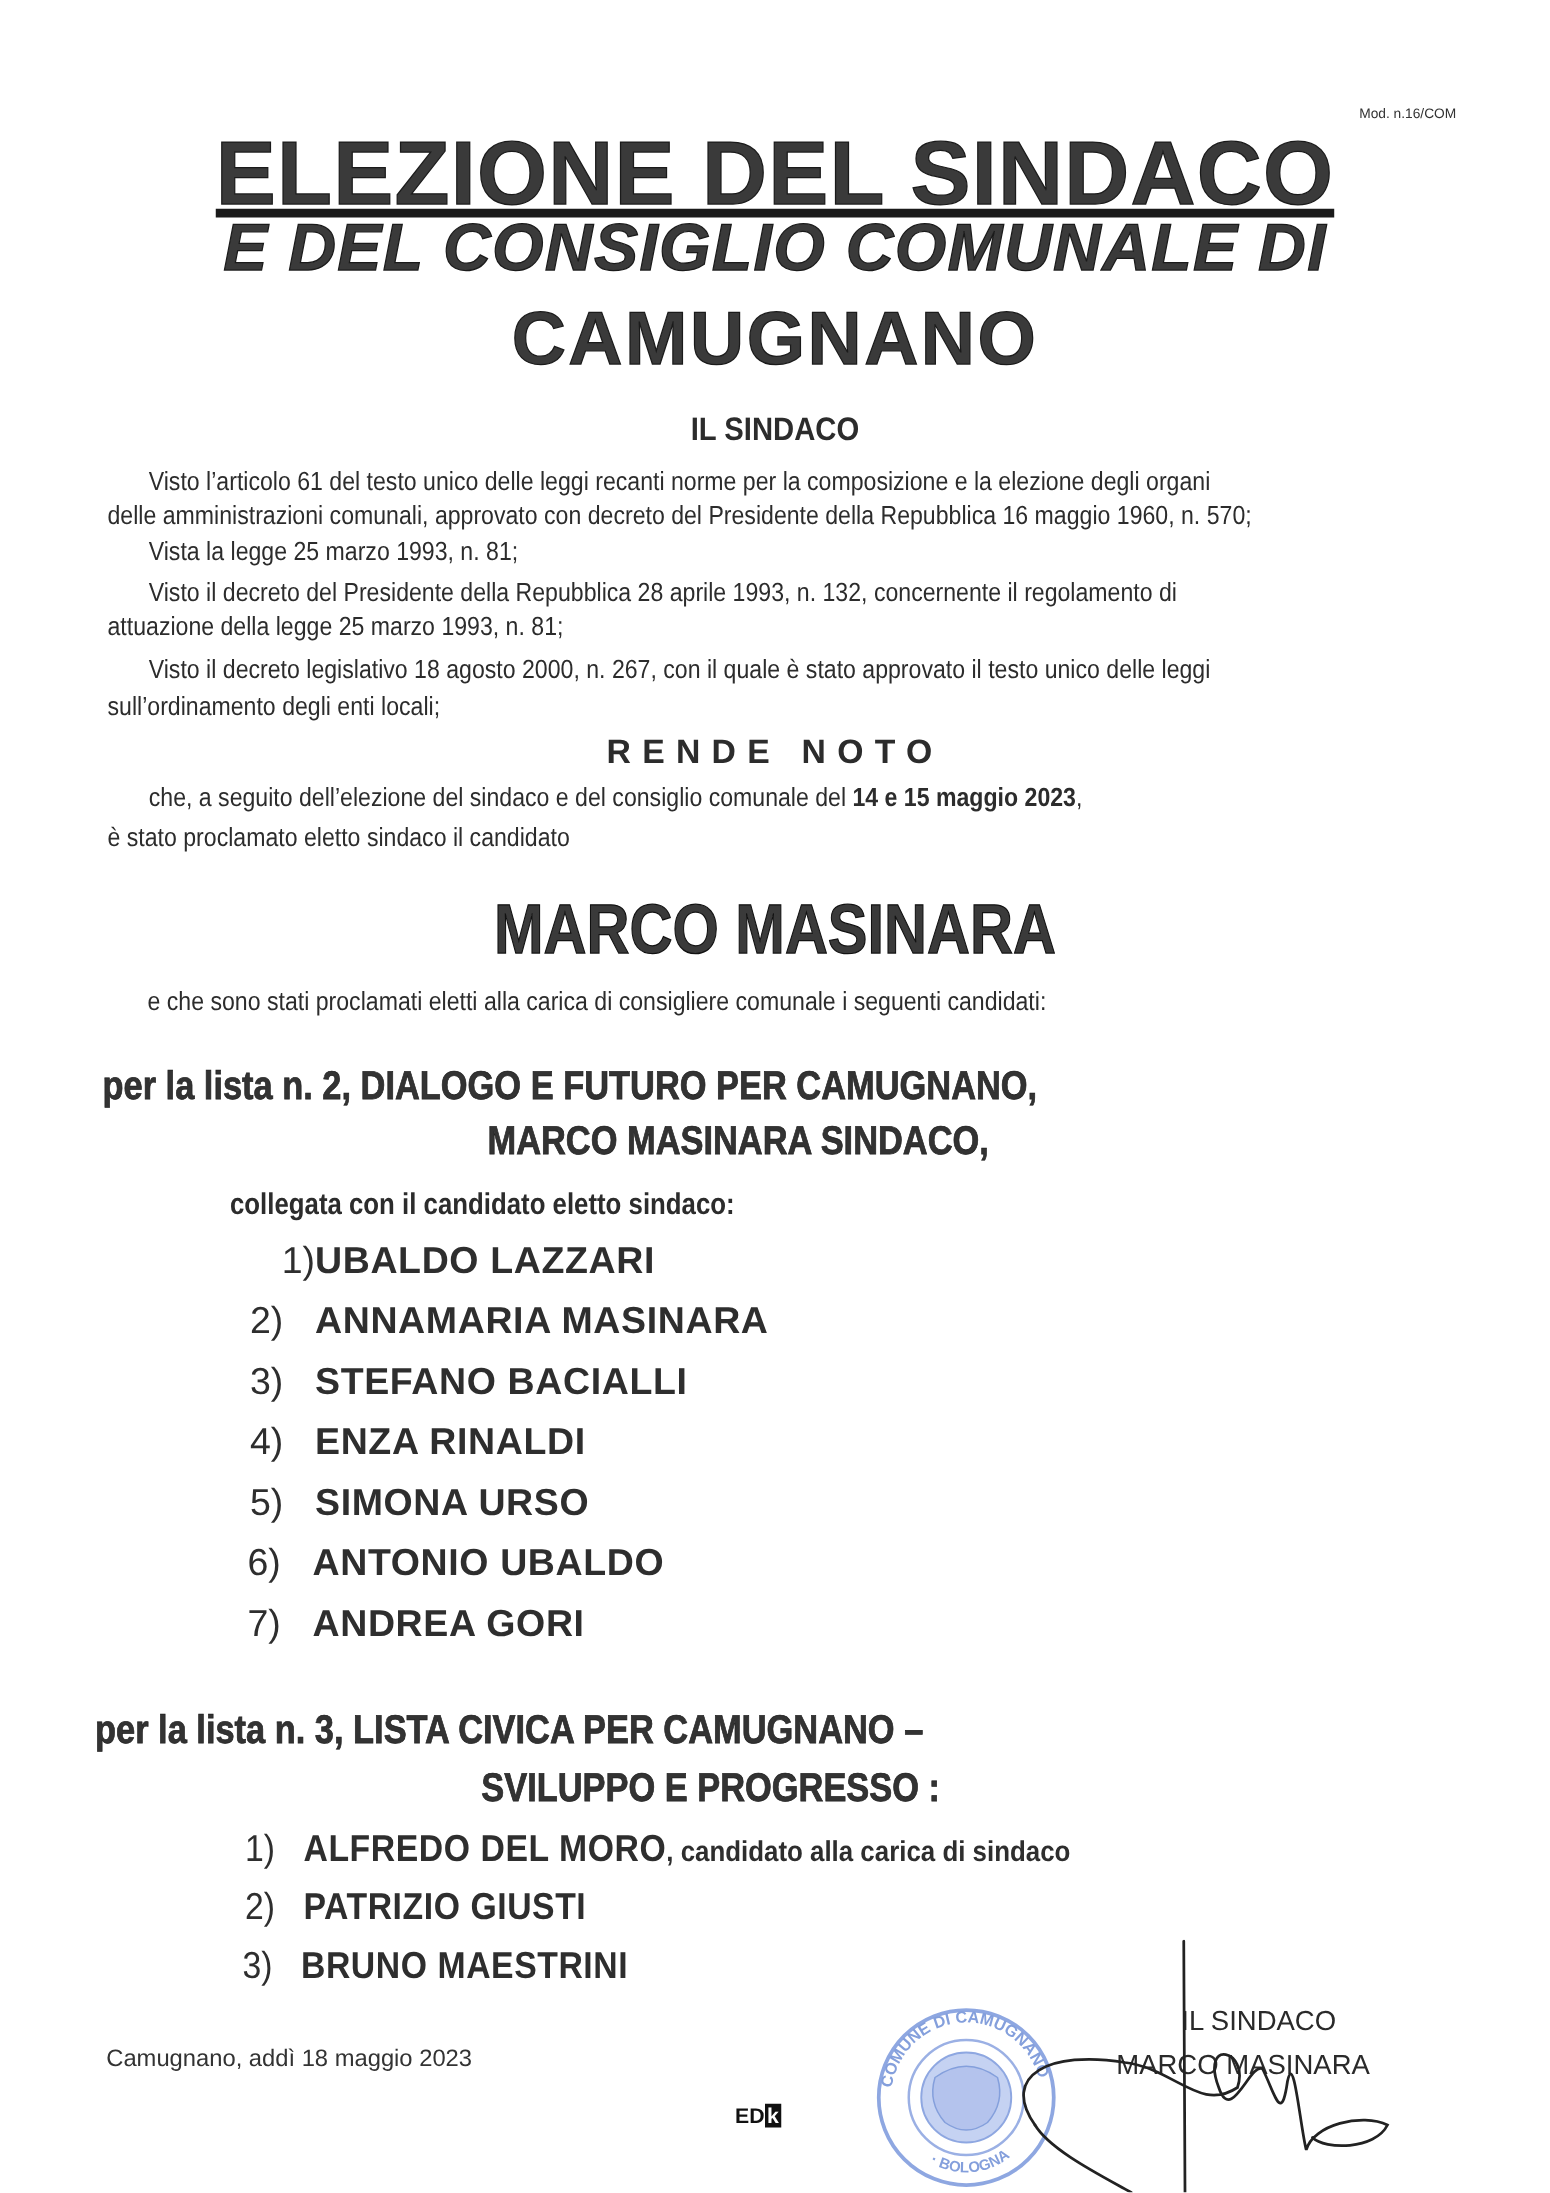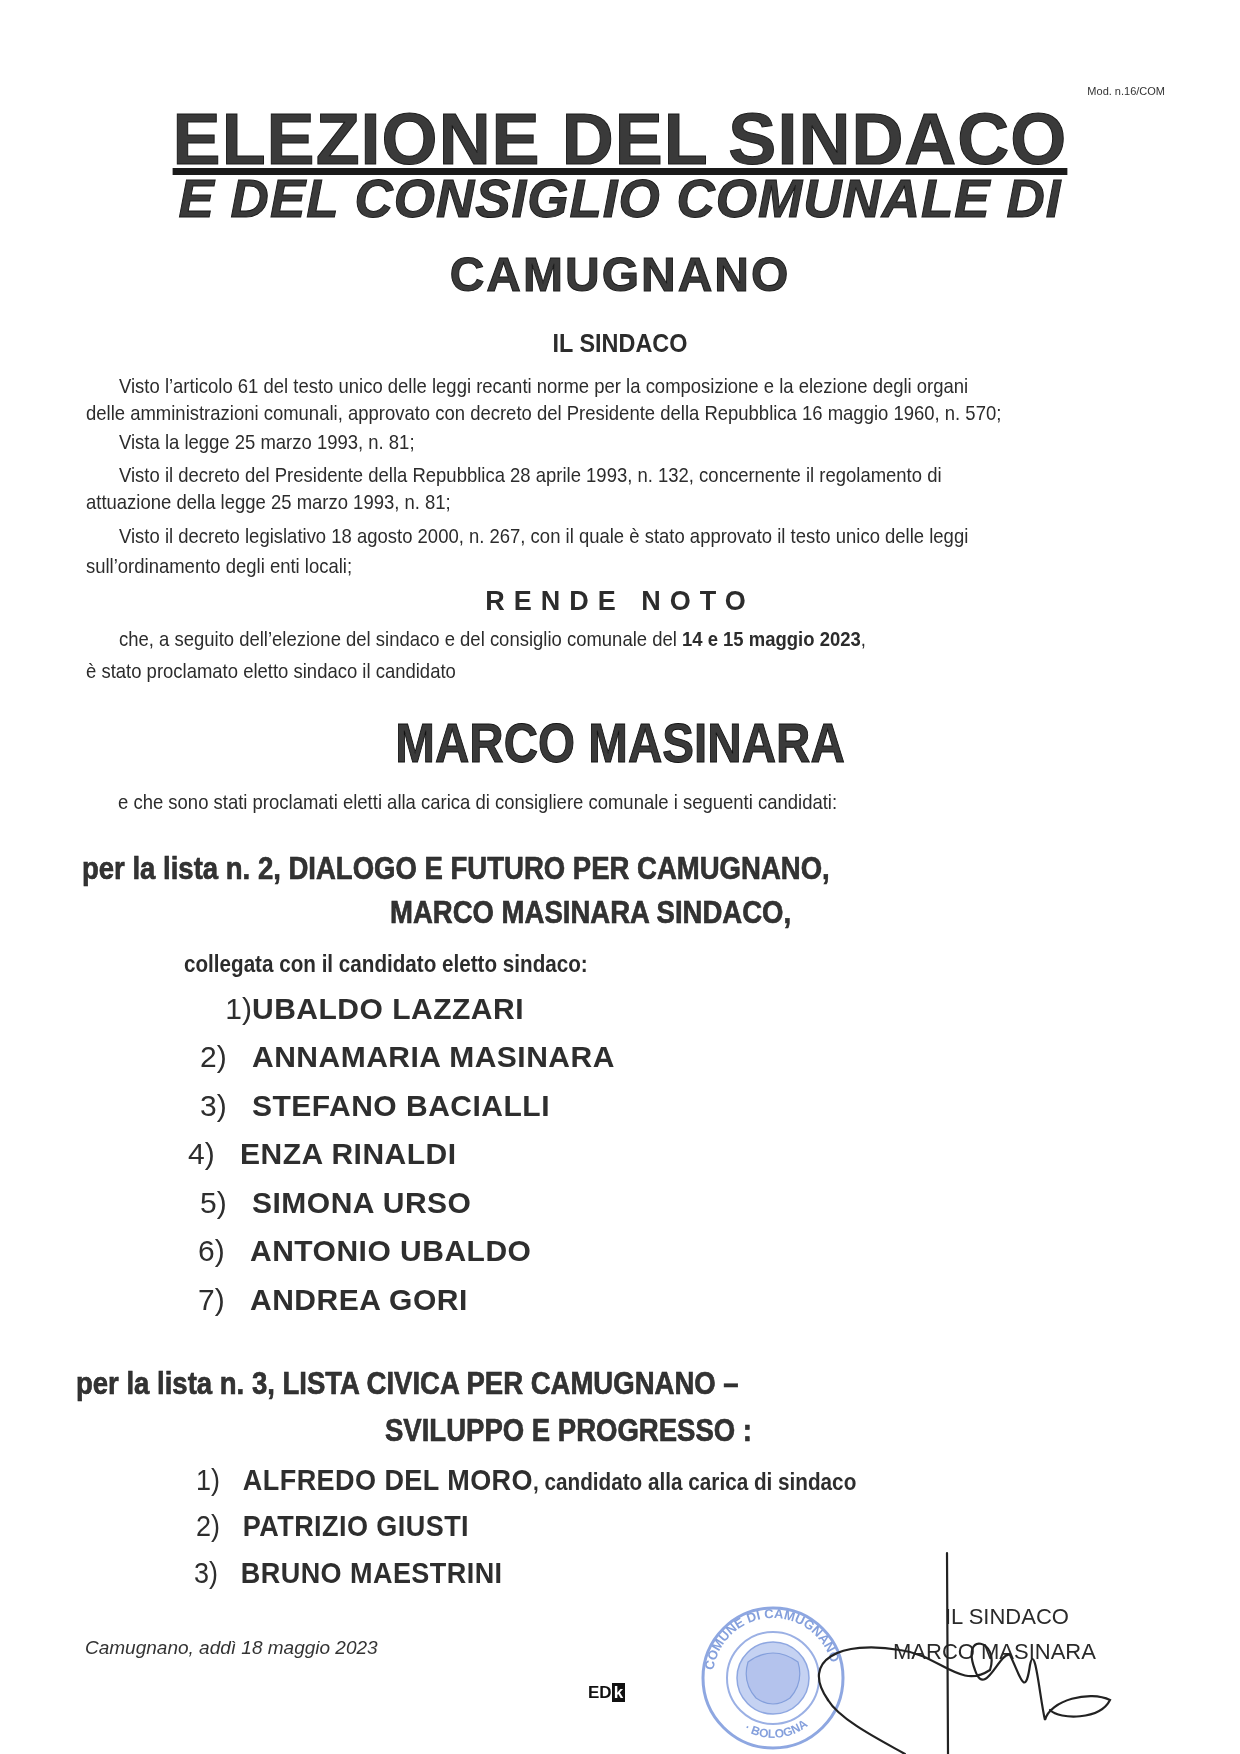--- a/index.html
+++ b/index.html
@@ -4,36 +4,36 @@
 <style>
   html, body { margin: 0; padding: 0; background: #ffffff; }
   body { width: 1240px; height: 1754px; position: relative; overflow: hidden;
          font-family: "Liberation Sans", sans-serif; color: #2a2a2a; }
   .abs { position: absolute; white-space: nowrap; }
   .mod { top: 72px; right: 75px; font-size: 11px; color: #333; margin-top: 13px; }
   .title { left: 0; width: 1240px; text-align: center; font-weight: bold; color: #3a3a3a;
            -webkit-text-stroke: 1px #1a1a1a; letter-spacing: 1px; }
   .t1 { top: 98px; font-size: 72px; text-decoration: underline; }
   .t2 { top: 168px; font-size: 53px; font-style: italic; }
-  .t3 { top: 247px; font-size: 48px; letter-spacing: 2px; }
+  .t3 { top: 236px; font-size: 60px; letter-spacing: 2px; }
   .heading { left: 0; width: 1240px; text-align: center; font-weight: bold; font-size: 26px; color: #2c2c2c; }
   .body-text { font-family: "Liberation Sans", sans-serif; font-size: 21px; color: #2c2c2c;
                transform: scaleX(0.88); transform-origin: left top; }
   .rende { top: 586px; font-size: 27px; letter-spacing: 9px; }
   .winner { left: 0; width: 1240px; text-align: center; top: 710px; font-size: 56px; font-weight: bold;
             color: #3a3a3a; -webkit-text-stroke: 1px #111; transform: scaleX(0.85); }
   .list-h { font-weight: bold; font-size: 32px; color: #333; -webkit-text-stroke: 0.6px #222;
             transform: scaleX(0.86); transform-origin: left top; }
   .collegata { font-size: 24px; font-weight: bold; color: #2c2c2c; transform: scaleX(0.86); transform-origin: left top; }
   .name-row { font-size: 30px; color: #2e2e2e; }
   .name-row .num { font-weight: normal; display: inline-block; width: 52px; }
   .name-row .nm { font-weight: bold; letter-spacing: 0.5px; }
   .name-row .note { font-weight: bold; font-size: 23px; }
   .condensed { transform: scaleX(0.9); transform-origin: left top; }
-  .place { left: 85px; top: 1637px; font-size: 19px; color: #333; font-style: italic; }
+  .place { left: 85px; top: 1637px; font-size: 19px; color: #333; }
   .edk { left: 588px; top: 1683px; font-size: 17px; font-weight: bold; color: #111; }
   .edk .k { background: #111; color: #fff; padding: 0 2px; }
   .sig-title { left: 945px; top: 1604px; font-size: 22px; color: #2a2a2a; }
   .sig-name { left: 893px; top: 1639px; font-size: 22px; color: #2a2a2a; }
   svg.overlay { position: absolute; left: 0; top: 0; pointer-events: none; }
 </style>
 </head>
 <body>
 
 <div>
@@ -67,21 +67,21 @@
 
   <div class="abs list-h" style="left:82px; top:850px;">
     <span>per la lista n. 2, </span><span>DIALOGO E FUTURO PER CAMUGNANO,</span>
   </div>
   <div class="abs list-h" style="left:390px; top:894px;">MARCO MASINARA SINDACO,</div>
   <div class="abs collegata" style="left:184px; top:950px;">collegata con il candidato eletto sindaco:</div>
 
   <div class="abs name-row" style="left:200px; top:992px;text-align:right;"><span class="num">1)</span><span class="nm">UBALDO LAZZARI</span></div>
   <div class="abs name-row" style="left:200px; top:1040px;"><span class="num">2)</span><span class="nm">ANNAMARIA MASINARA</span></div>
   <div class="abs name-row" style="left:200px; top:1089px;"><span class="num">3)</span><span class="nm">STEFANO BACIALLI</span></div>
-  <div class="abs name-row" style="left:188px; top:1137px;"><span class="num">4)</span><span class="nm">ENZA RINALDI</span></div>
+  <div class="abs name-row" style="left:200px; top:1137px;"><span class="num">4)</span><span class="nm">ENZA RINALDI</span></div>
   <div class="abs name-row" style="left:200px; top:1186px;"><span class="num">5)</span><span class="nm">SIMONA URSO</span></div>
   <div class="abs name-row" style="left:198px; top:1234px;"><span class="num">6)</span><span class="nm">ANTONIO UBALDO</span></div>
   <div class="abs name-row" style="left:198px; top:1283px;"><span class="num">7)</span><span class="nm">ANDREA GORI</span></div>
 
   <div class="abs list-h" style="left:76px; top:1365px;">
     <span>per la lista n. 3, </span><span>LISTA CIVICA PER CAMUGNANO –</span>
   </div>
   <div class="abs list-h" style="left:385px; top:1412px;">SVILUPPO E PROGRESSO :</div>
 
   <div class="abs name-row condensed" style="left:196px; top:1463px;"><span class="num">1)</span><span class="nm">ALFREDO DEL MORO</span><span class="note">, candidato alla carica di sindaco</span></div>

